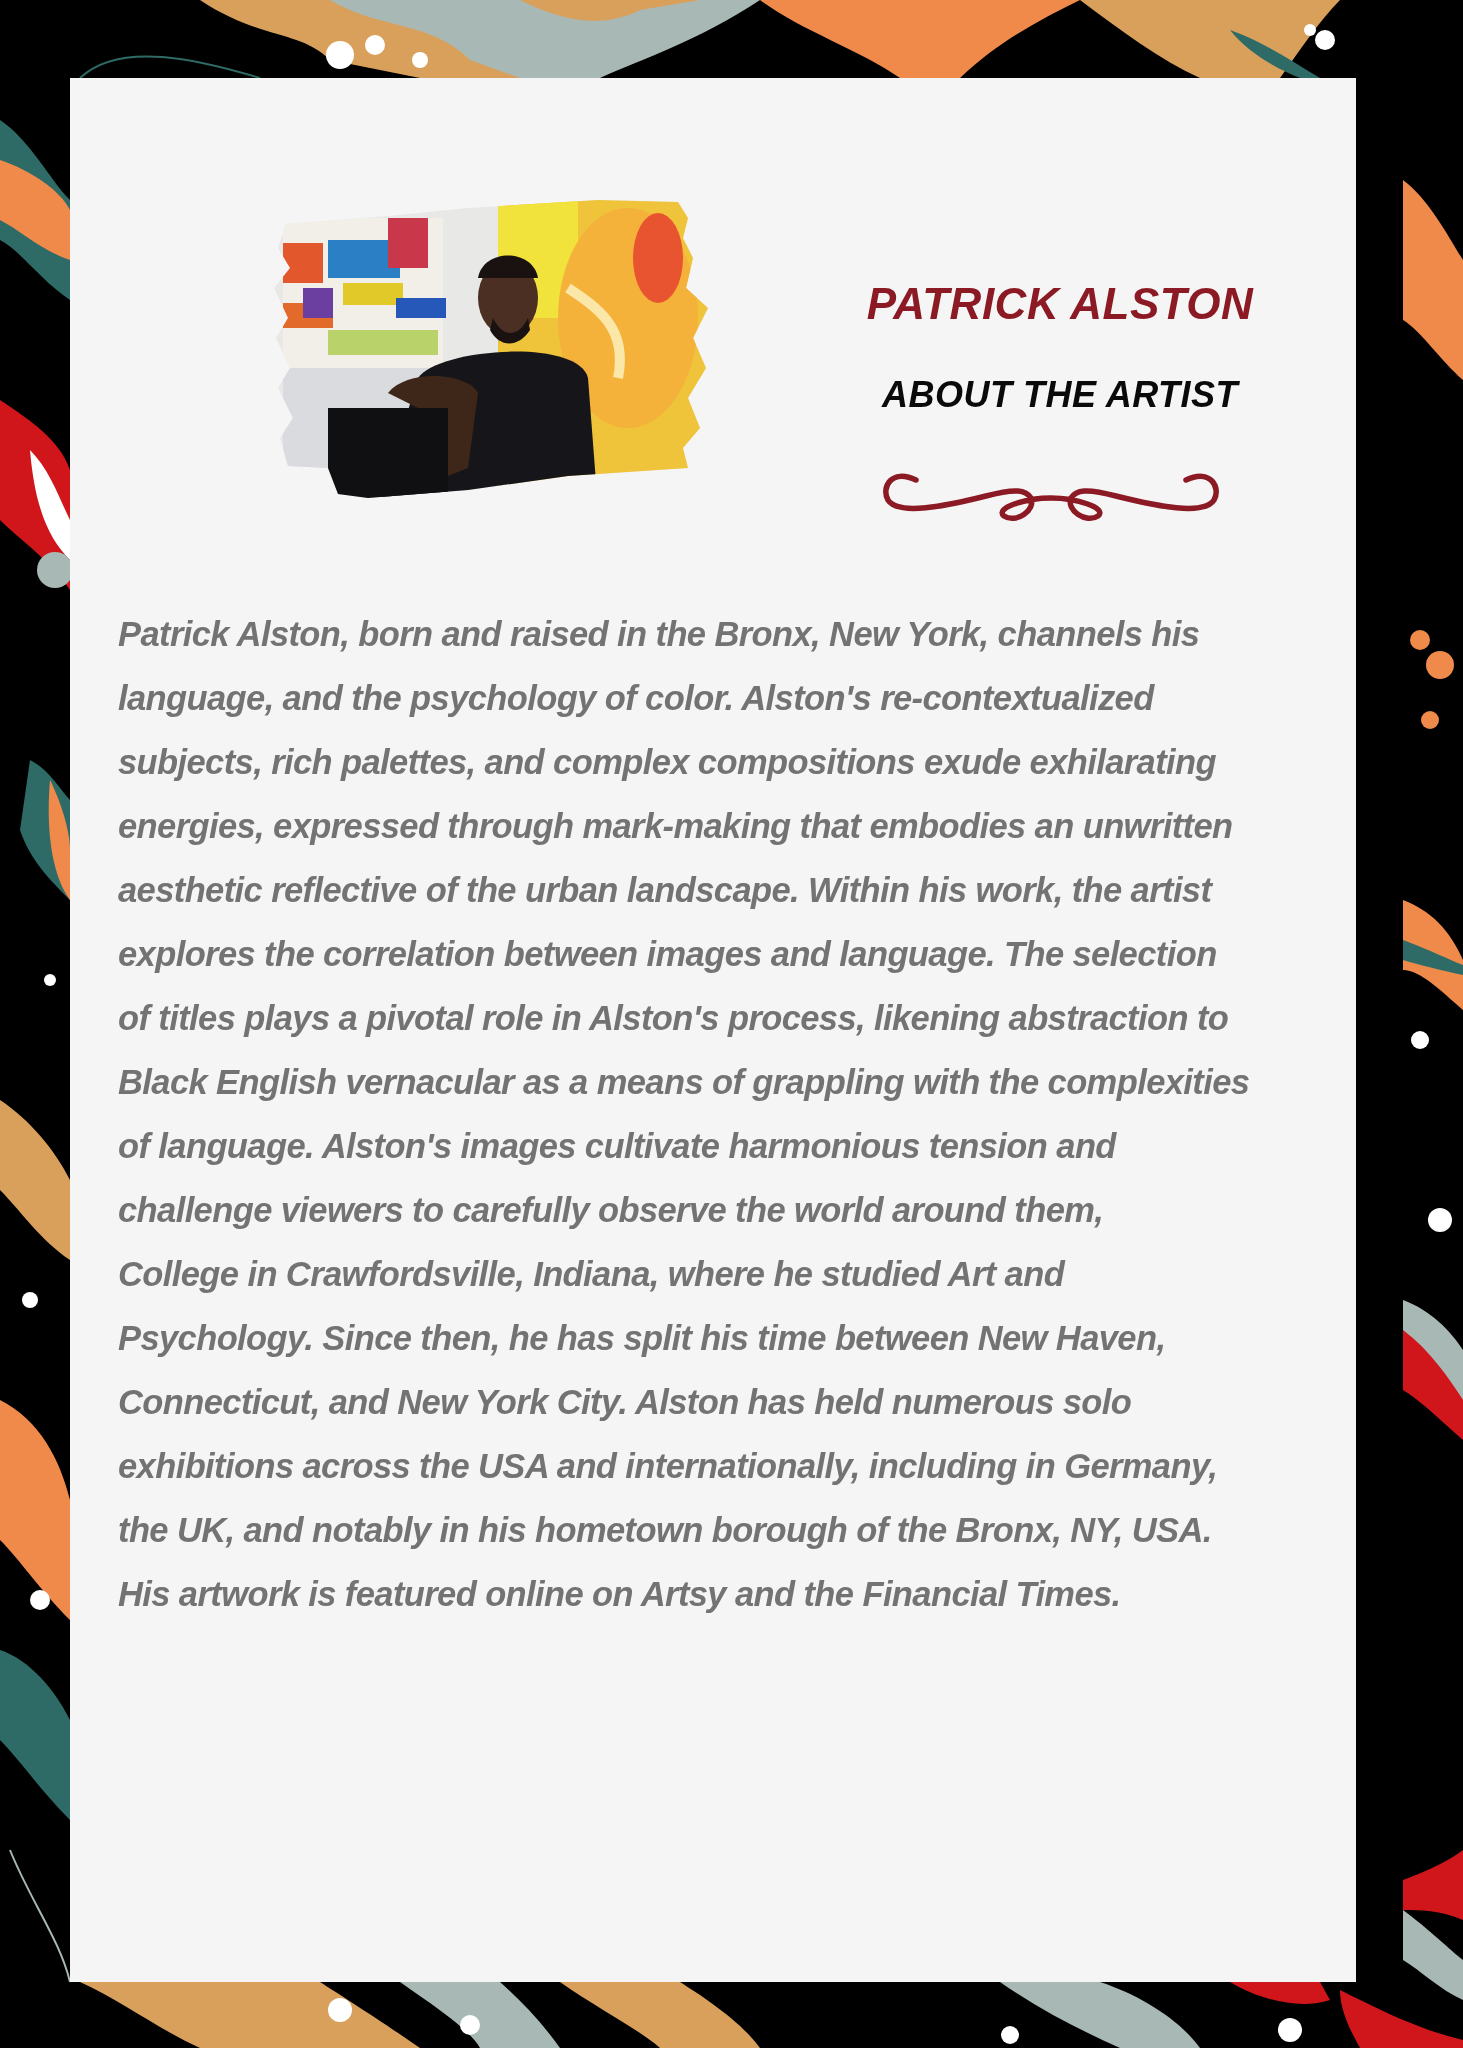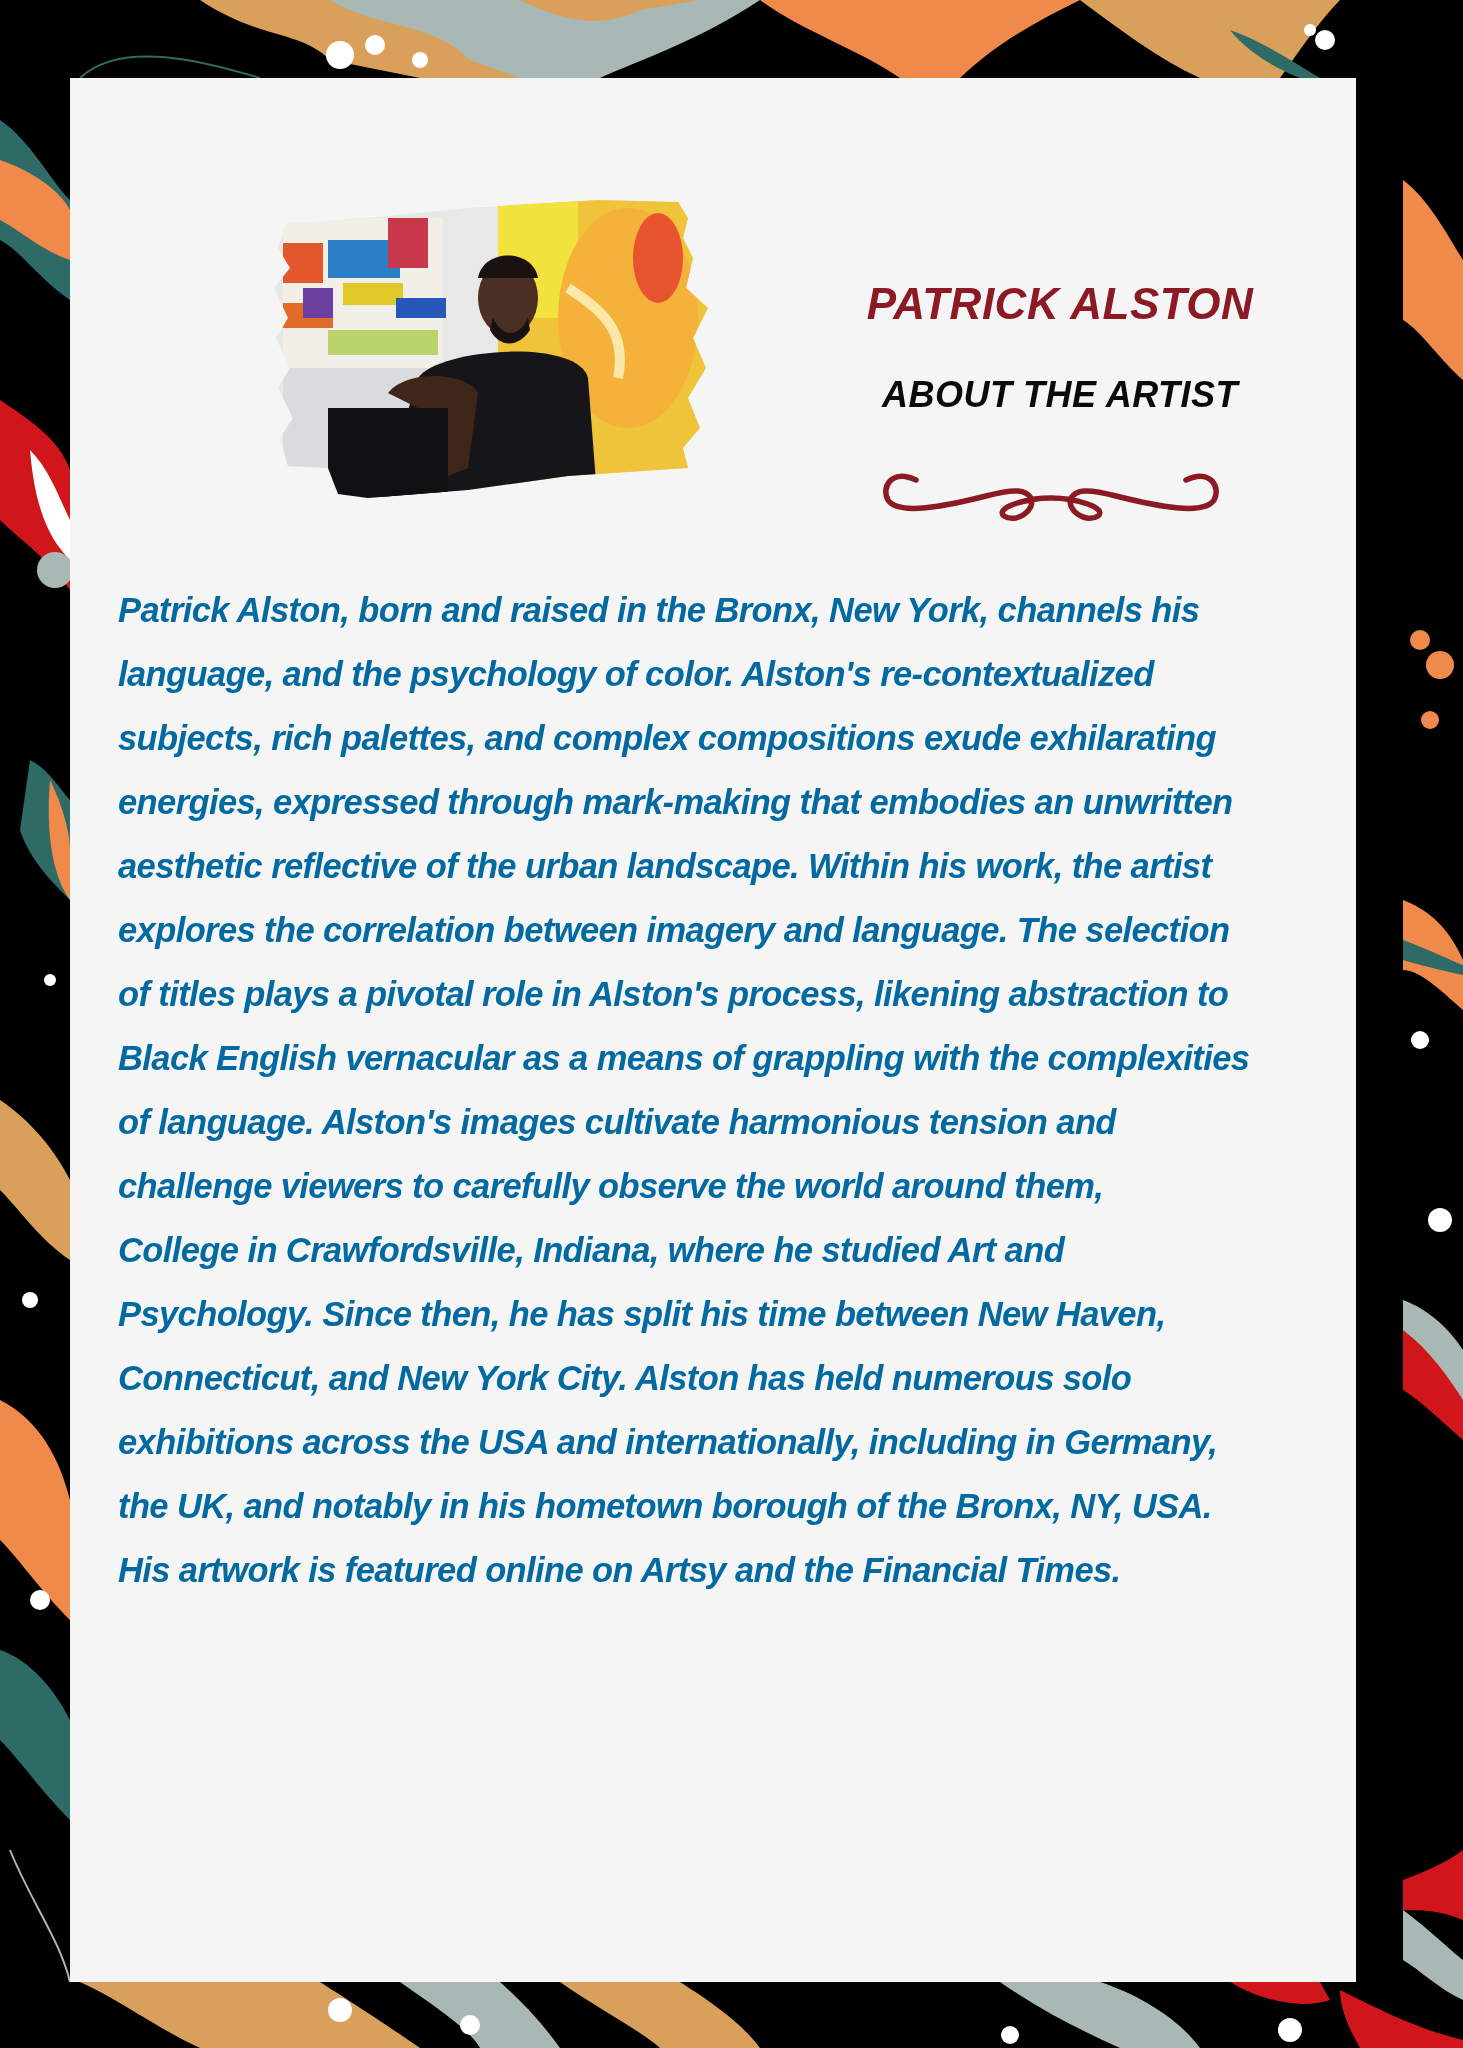--- a/index.html
+++ b/index.html
@@ -26,23 +26,23 @@
     }
     .section-title {
       position: absolute; left: 680px; width: 620px; top: 266px;
       text-align: center; font-weight: bold; font-size: 36px; letter-spacing: 0.5px;
       color: #0a0a0a;
     }
     .flourish {
       position: absolute; left: 806px; top: 380px; width: 350px; height: 70px;
     }
     .bio {
-      position: absolute; left: 48px; top: 500px; width: 1320px;
+      position: absolute; left: 48px; top: 524px; width: 1320px;
       margin: 0; font-weight: bold; font-size: 34.5px; line-height: 64px;
-      color: #0369a1; letter-spacing: -0.6px;
+      color: #737373; letter-spacing: -0.6px;
     }
     .bio span { display: block; white-space: nowrap; }
   </style>
 </head>
 <body>
 
 <svg class="splash-layer" viewBox="0 0 1463 2048" xmlns="http://www.w3.org/2000/svg">
   <rect width="1463" height="2048" fill="#000"></rect>
 
   <path d="M200 0 C260 40 300 30 330 60 L420 78 L560 78 C600 50 650 30 720 0 Z" fill="#d9a05b"></path>
@@ -144,21 +144,21 @@
   <svg class="flourish" viewBox="0 0 350 70" xmlns="http://www.w3.org/2000/svg">
     <path d="M40 22 C15 10 5 30 12 42 C22 58 70 48 110 38 C140 30 150 32 155 40 C160 52 140 66 128 58 C118 50 150 40 175 40 C200 40 232 50 222 58 C210 66 190 52 195 40 C200 32 210 30 240 38 C280 48 328 58 338 42 C345 30 335 10 310 22" stroke="#8c1a24" stroke-width="5.5" fill="none" stroke-linecap="round" stroke-linejoin="round"></path>
   </svg>
 
   <p class="bio">
     <span>Patrick Alston, born and raised in the Bronx, New York, channels his</span>
     <span>language, and the psychology of color. Alston's re-contextualized</span>
     <span>subjects, rich palettes, and complex compositions exude exhilarating</span>
     <span>energies, expressed through mark-making that embodies an unwritten</span>
     <span>aesthetic reflective of the urban landscape. Within his work, the artist</span>
-    <span>explores the correlation between imagery and language. The selection</span>
+    <span>explores the correlation between images and language. The selection</span>
     <span>of titles plays a pivotal role in Alston's process, likening abstraction to</span>
     <span>Black English vernacular as a means of grappling with the complexities</span>
     <span>of language. Alston's images cultivate harmonious tension and</span>
     <span>challenge viewers to carefully observe the world around them,</span>
     <span>College in Crawfordsville, Indiana, where he studied Art and</span>
     <span>Psychology. Since then, he has split his time between New Haven,</span>
     <span>Connecticut, and New York City. Alston has held numerous solo</span>
     <span>exhibitions across the USA and internationally, including in Germany,</span>
     <span>the UK, and notably in his hometown borough of the Bronx, NY, USA.</span>
     <span>His artwork is featured online on Artsy and the Financial Times.</span>

